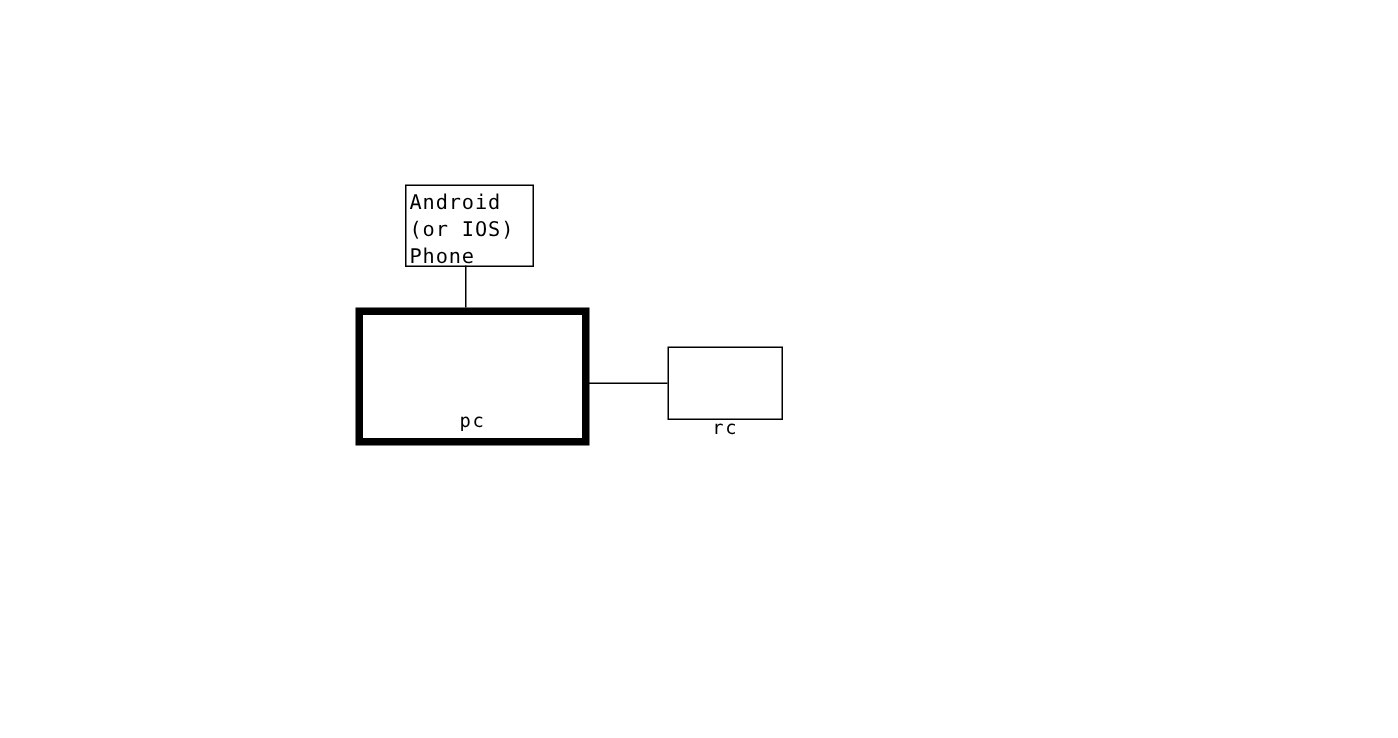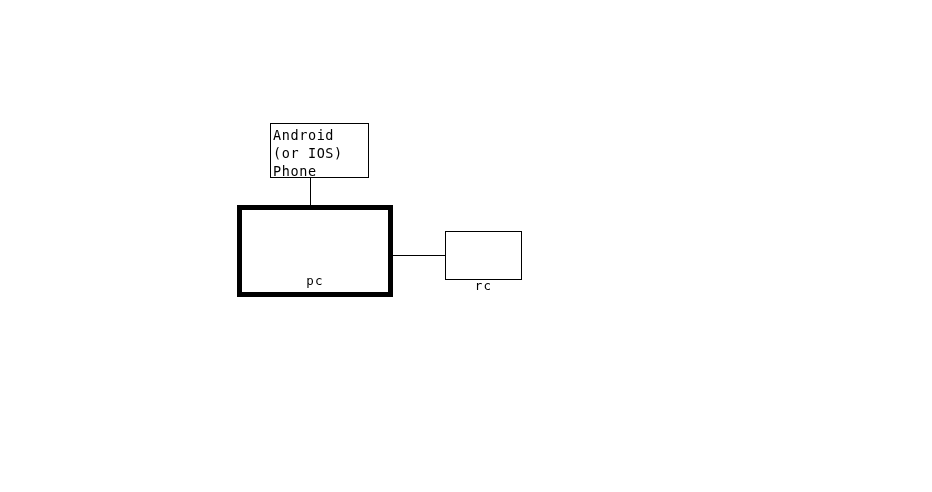--- a/index.html
+++ b/index.html
@@ -23,21 +23,21 @@
     position: absolute;
     box-sizing: border-box;
     background: #ffffff;
     border: 1px solid #000000;
   }
 
   
   #node-phone {
     left: 270px;
     top: 123px;
-    width: 99px;
+    width: 86px;
     height: 55px;
     border-width: 1px;
   }
   #node-phone .node-text {
     position: absolute;
     left: 2px;
     top: 2px;
     width: 120px;
     font-family: "DejaVu Sans Mono", monospace;
     font-size: 13.5px;

